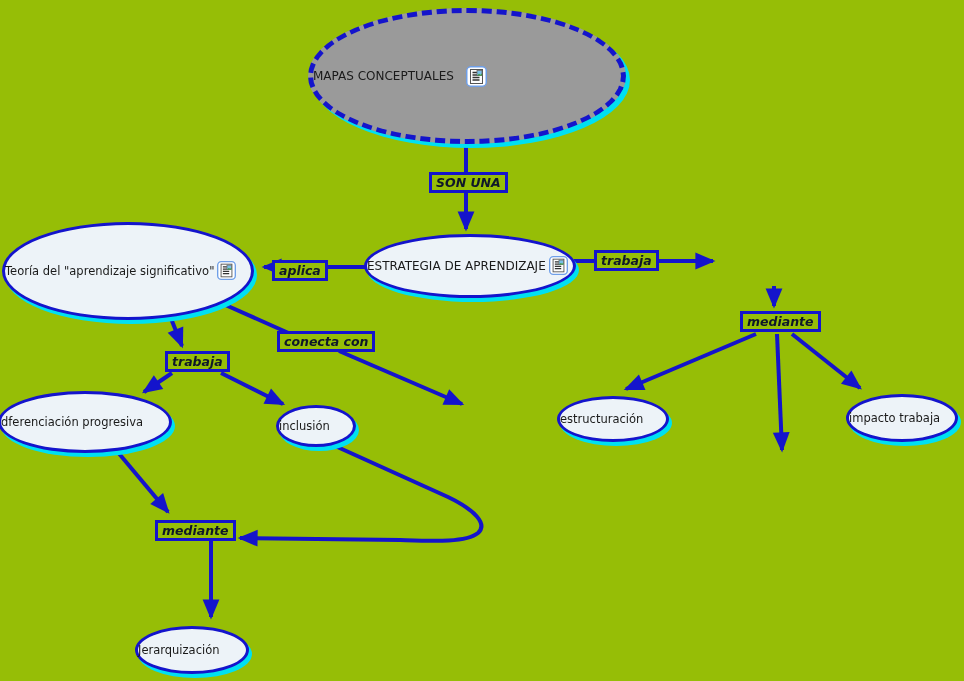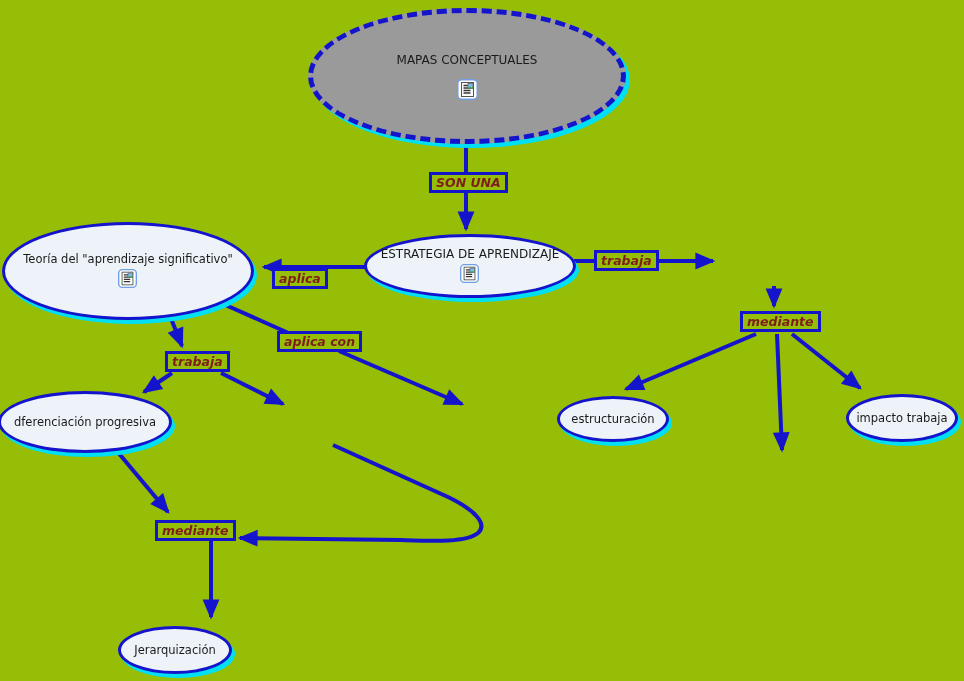--- a/index.html
+++ b/index.html
@@ -11,42 +11,42 @@
     font-family:"DejaVu Sans", sans-serif;
   }
   #wires{position:absolute;left:0;top:0;width:964px;height:681px;}
   .node{
     position:absolute;
     box-sizing:border-box;
     border-radius:50%;
     background:#EDF3F8;
     border:3px solid #1414CC;
     box-shadow:3px 4px 0 #00E0F2;
-    display:flex;flex-direction:column;
-    align-items:center;justify-content:center;
+    display:flex;flex-direction:row;
+    align-items:center;
     gap:3px;
   }
   .node .nlabel{
     font-size:11.5px;
     color:#1a1a1a;
     white-space:nowrap;
     text-align:center;
   }
   .node.root{
     background:#9A9A9A;
     border:5px dashed #1414CC;
     gap:12px;
     box-shadow:4px 4px 0 #00E0F2;
   }
   .link-label{
     position:absolute;
     box-sizing:border-box;
     border:3px solid #1414CC;
     background:#96BE06;
-    color:#7f1d1d;
+    color:#0f172a;
     font-style:italic;
     font-weight:bold;
     font-size:12.5px;
     line-height:15px;
     padding:0 4px;
     white-space:nowrap;
   }
   .res-icon{display:inline-block;width:21px;height:21px;line-height:0;cursor:pointer;}
 </style>
 </head>
@@ -73,25 +73,25 @@
       <path d="M221 373 L283 404" marker-end="url(#arrow)"></path>
       <path d="M221 303 L302 339"></path>
       <path d="M339 351 L462 404" marker-end="url(#arrow)"></path>
       <path d="M116 450 L168 512" marker-end="url(#arrow)"></path>
       <path d="M333 445 L448 497 C475 510 488 524 478 533 C466 543 430 541 400 540 L240 538" marker-end="url(#arrow)"></path>
       <path d="M211 541 L211 617" marker-end="url(#arrow)"></path>
     </g>
   </svg>
 
   <div class="link-label" style="left:429px;top:172px">SON UNA</div>
-  <div class="link-label" style="left:272px;top:268px">aplica</div>
+  <div class="link-label" style="left:272px;top:260px">aplica</div>
   <div class="link-label" style="left:594px;top:250px">trabaja</div>
   <div class="link-label" style="left:740px;top:311px">mediante</div>
   <div class="link-label" style="left:165px;top:351px">trabaja</div>
-  <div class="link-label" style="left:277px;top:331px">aplica con</div>
+  <div class="link-label" style="left:277px;top:331px">conecta con</div>
   <div class="link-label" style="left:155px;top:520px">mediante</div>
 
   <div class="node root" style="left:308px;top:8px;width:318px;height:136px">
     <span class="nlabel" style="font-size:12px">MAPAS CONCEPTUALES</span>
     <span class="res-icon">
       <svg width="21" height="21" viewBox="0 0 21 21">
         <rect x="0.75" y="0.75" width="19.5" height="19.5" rx="4" fill="#ffffff" stroke="#6f9fe8" stroke-width="1.5"></rect>
         <rect x="4.5" y="3.5" width="12" height="14" fill="#fdfdfd" stroke="#555" stroke-width="1"></rect>
         <path d="M6.5 6.5h4.5M6.5 9h7M6.5 11.5h7M6.5 14h7" stroke="#333" stroke-width="1.4"></path>
         <rect x="11" y="4.5" width="5" height="5" fill="#79c0e8" stroke="#666" stroke-width="0.8"></rect>
@@ -124,28 +124,31 @@
         <path d="M11 9.5l2-1.8 1.5 1 1.5-1.2v2z" fill="#3d9e3d"></path>
       </svg>
     </span>
   </div>
 
 
   <div class="node" style="left:-2px;top:391px;width:174px;height:62px">
     <span class="nlabel">dferenciación progresiva</span>
   </div>
 
+  <div class="node" style="left:276px;top:405px;width:80px;height:42px">
+    <span class="nlabel">inclusión</span>
+  </div>
 
 
   <div class="node" style="left:557px;top:396px;width:112px;height:46px">
     <span class="nlabel">estructuración</span>
   </div>
 
 
   <div class="node" style="left:846px;top:394px;width:112px;height:48px">
     <span class="nlabel">impacto trabaja</span>
   </div>
 
-  <div class="node" style="left:118px;top:626px;width:114px;height:48px">
+  <div class="node" style="left:135px;top:626px;width:114px;height:48px">
     <span class="nlabel">Jerarquización</span>
   </div>
 
 </div>
 
 </body></html>

